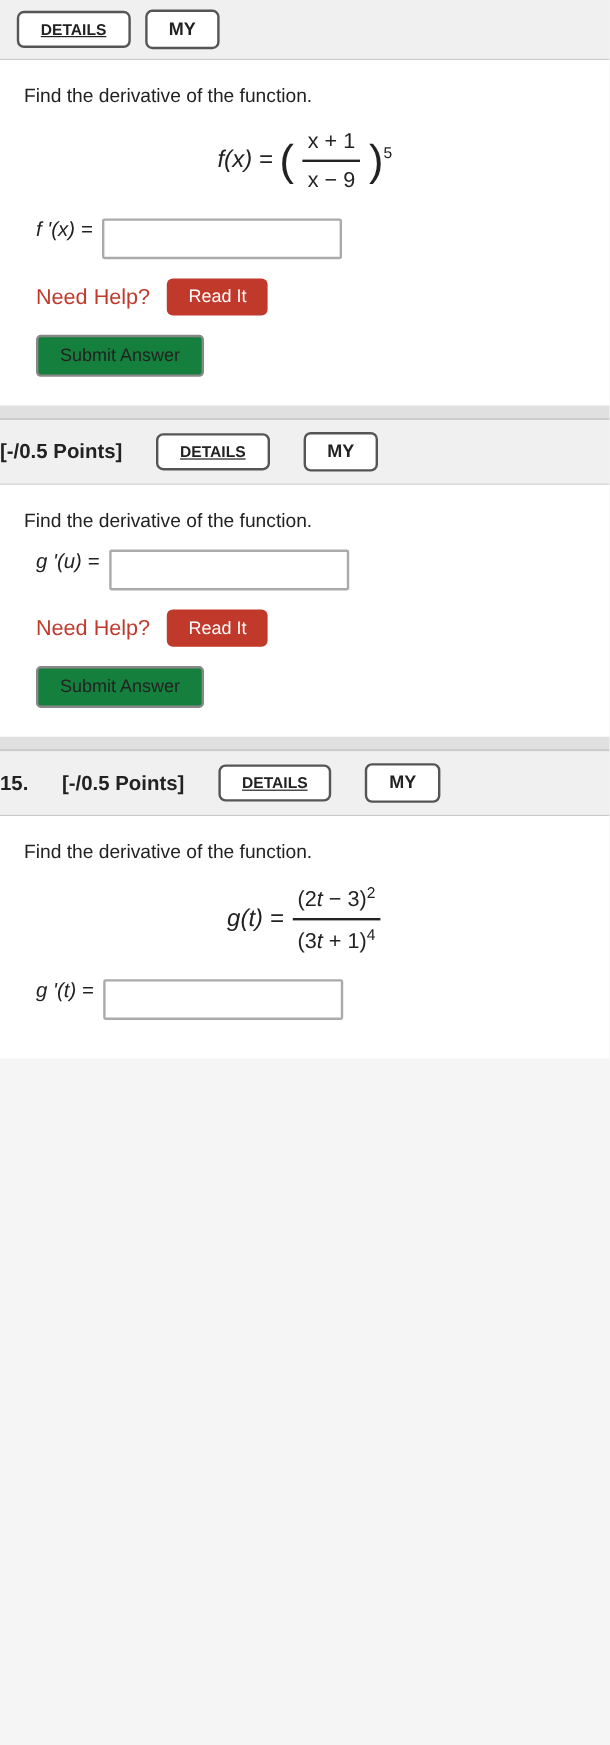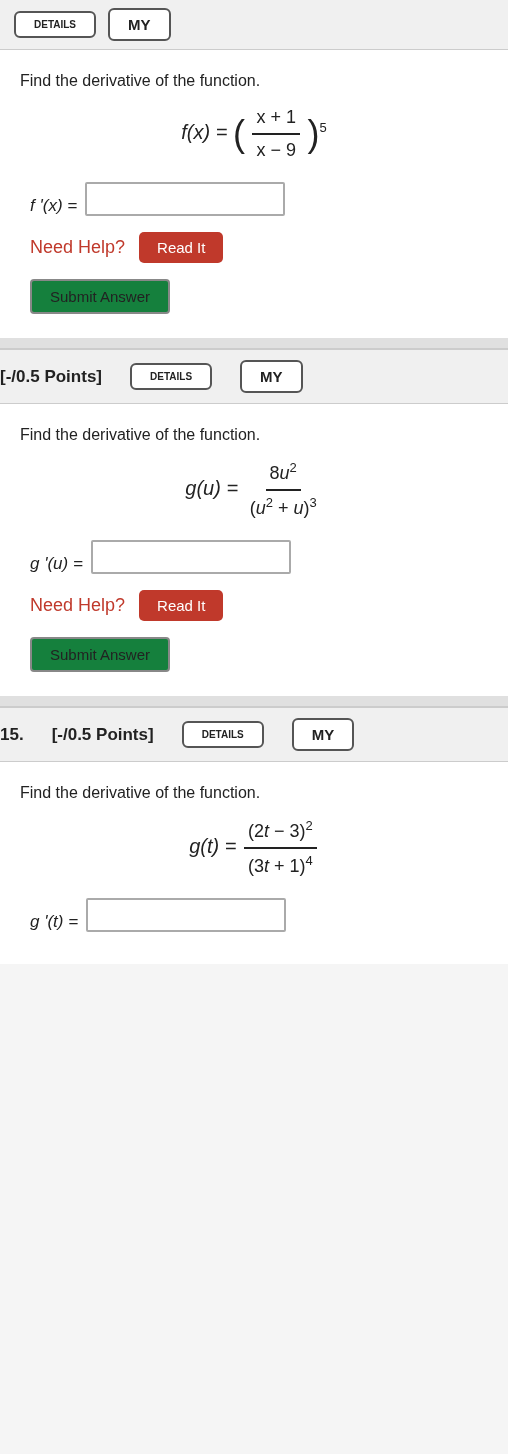--- a/index.html
+++ b/index.html
@@ -25,24 +25,25 @@
       font-size: 17px;
       font-weight: bold;
       color: #222;
     }
 
     .details-btn {
       background: #fff;
       border: 2px solid #555;
       border-radius: 6px;
       padding: 6px 18px;
-      font-size: 10px;
-      font-weight: bold;
-      color: #222;
-      cursor: pointer;
+      font-size: 13px;
+      font-weight: bold;
+      color: #222;
+      cursor: pointer;
+      text-decoration: underline;
     }
 
     .my-btn {
       background: #fff;
       border: 2px solid #555;
       border-radius: 6px;
       padding: 6px 18px;
       font-size: 15px;
       font-weight: bold;
       color: #222;
@@ -84,21 +85,21 @@
     }
 
     .big-paren {
       font-size: 36px;
       line-height: 1;
       vertical-align: middle;
     }
 
     .answer-row {
       display: flex;
-      align-items: flex-end;
+      align-items: flex-start;
       gap: 8px;
       margin-bottom: 16px;
       margin-left: 10px;
     }
 
     .answer-label {
       font-size: 17px;
       font-style: italic;
       color: #222;
       white-space: nowrap;
@@ -226,27 +227,20 @@
 <div class="section-header">
   <span class="points-label">[-/0.5 Points]</span>
   <button class="details-btn">DETAILS</button>
   <button class="my-btn">MY</button>
 </div>
 
 <div class="inner-section">
   <p class="problem-text">Find the derivative of the function.</p>
 
   
-  <div class="math-display">
-    <span class="math-inline"><i>g</i>(<i>u</i>) = </span>
-    <span class="fraction">
-      <span class="numer">8<i>u</i><sup>2</sup></span>
-      <span class="denom">(<i>u</i><sup>2</sup> + <i>u</i>)<sup>3</sup></span>
-    </span>
-  </div>
 
   <div class="answer-row">
     <span class="answer-label"><i>g</i> '(<i>u</i>) =</span>
     <input class="answer-input" type="text" placeholder="" style="">
   </div>
 
   <div class="need-help-row">
     <span class="need-help-label">Need Help?</span>
     <button class="read-it-btn">Read It</button>
   </div>

